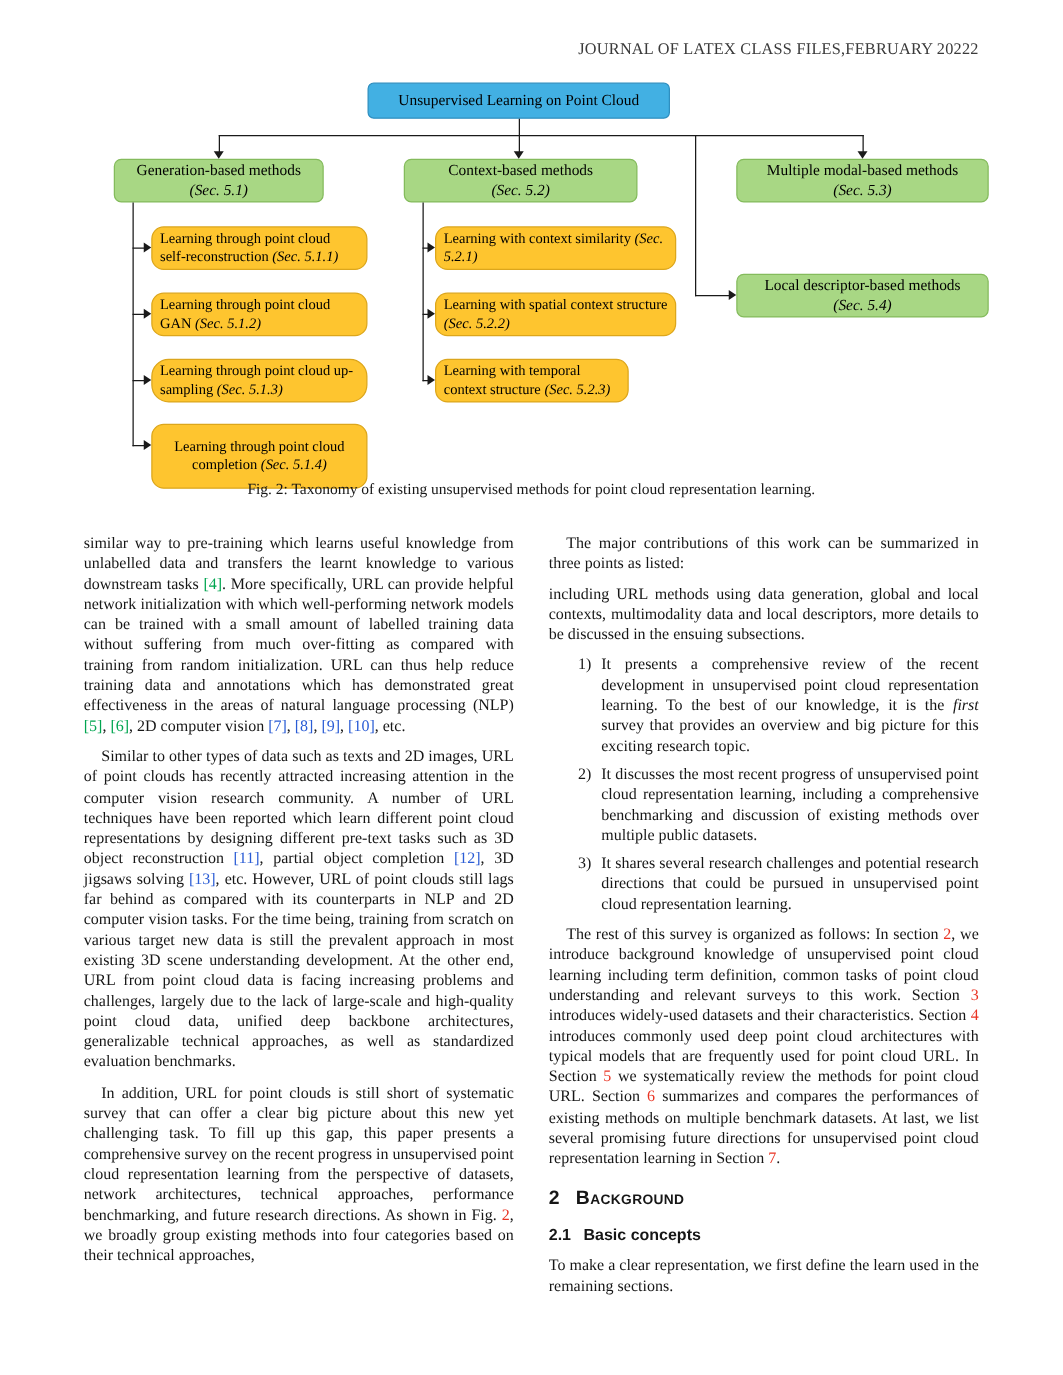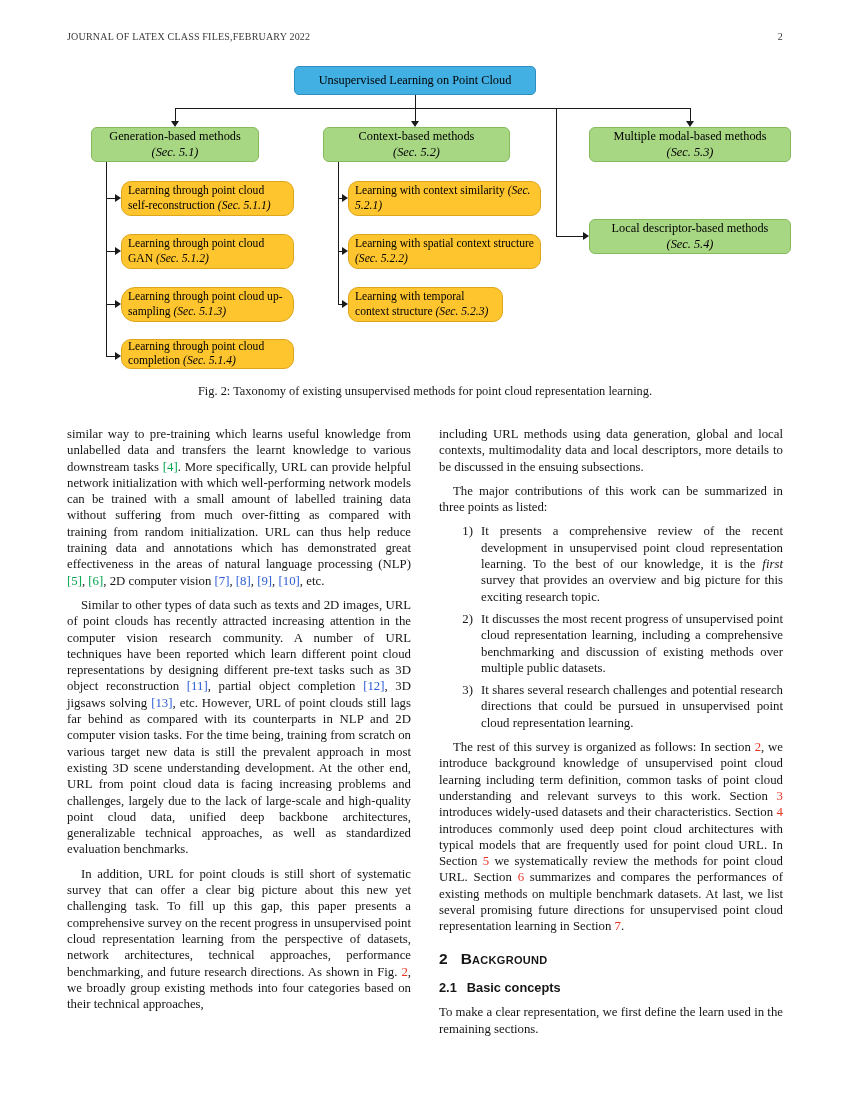--- a/index.html
+++ b/index.html
@@ -11,22 +11,22 @@
   }
   *{margin:0;padding:0;box-sizing:border-box;}
   html,body{background:#ffffff;}
   .page{
     position:relative; width:850px; height:1100px; background:#ffffff; overflow:hidden;
     font-family:"Liberation Serif","DejaVu Serif",serif; color:var(--ink);
   }
   
   .running-header{
     position:absolute; top:31px; left:67px; width:716px;
-    display:flex; justify-content:space-between;
-    font-size:10px; color:#3a3a3a; letter-spacing:.2px;
+    display:flex; justify-content:flex-end;
+    font-size:13px; color:#3a3a3a; letter-spacing:.2px;
   }
   
   .diagram{position:absolute; left:16px; top:0; width:850px; height:385px;}
   .fig-box{
     position:absolute; display:flex; flex-direction:column; justify-content:center;
     font-size:12.3px; line-height:1.24; color:#000;
   }
   .root-box{background:var(--fig-root); border:1px solid var(--fig-root-b); border-radius:5px; align-items:center; text-align:center;}
   .cat-box{background:var(--fig-cat); border:1px solid var(--fig-cat-b); border-radius:6px; align-items:center; text-align:center; padding:1px 4px;}
   .child-box{background:var(--fig-child); border:1px solid var(--fig-child-b); border-radius:10px; align-items:flex-start; text-align:left; padding:3px 6px; font-size:11.6px; line-height:1.22;}
@@ -101,21 +101,21 @@
       </div>
       <div class="fig-box child-box" style="left: 105px; top: 181px; width: 173px; height: 35px;">
         <div class="box-flow"><span>Learning through point cloud self-reconstruction</span> <span class="sec-ital">(Sec. 5.1.1)</span></div>
       </div>
       <div class="fig-box child-box" style="left: 105px; top: 234px; width: 173px; height: 35px;">
         <div class="box-flow"><span>Learning through point cloud GAN</span> <span class="sec-ital">(Sec. 5.1.2)</span></div>
       </div>
       <div class="fig-box child-box" style="left: 105px; top: 287px; width: 173px; height: 35px; border-radius: 14px;">
         <div class="box-flow"><span>Learning through point cloud up-sampling</span> <span class="sec-ital">(Sec. 5.1.3)</span></div>
       </div>
-      <div class="fig-box child-box" style="left: 105px; top: 339px; width: 173px; height: 30px;">
+      <div class="fig-box child-box" style="left: 105px; top: 339px; width: 173px; height: 52px; text-align: center;">
         <div class="box-flow"><span>Learning through point cloud completion</span> <span class="sec-ital">(Sec. 5.1.4)</span></div>
       </div>
       <div class="fig-box child-box" style="left: 332px; top: 181px; width: 193px; height: 35px;">
         <div class="box-flow"><span>Learning with context similarity</span> <span class="sec-ital">(Sec. 5.2.1)</span></div>
       </div>
       <div class="fig-box child-box" style="left: 332px; top: 234px; width: 193px; height: 35px;">
         <div class="box-flow"><span>Learning with spatial context structure</span> <span class="sec-ital">(Sec. 5.2.2)</span></div>
       </div>
       <div class="fig-box child-box" style="left: 332px; top: 287px; width: 155px; height: 35px;">
         <div class="box-flow"><span>Learning with temporal context structure</span> <span class="sec-ital">(Sec. 5.2.3)</span></div>
@@ -152,22 +152,22 @@
   <div class="fig-caption">Fig. 2: Taxonomy of existing unsupervised methods for point cloud representation learning.</div>
 
   <div class="col col-left" id="col-left">
       <p class="para"><span>similar way to pre-training which learns useful knowledge from unlabelled data and transfers the learnt knowledge to various downstream tasks </span><span class="cite-green">[4]</span><span>. More specifically, URL can provide helpful network initialization with which well-performing network models can be trained with a small amount of labelled training data without suffering from much over-fitting as compared with training from random initialization. URL can thus help reduce training data and annotations which has demonstrated great effectiveness in the areas of natural language processing (NLP) </span><span class="cite-green">[5]</span><span>, </span><span class="cite-green">[6]</span><span>, 2D computer vision </span><span class="cite-blue">[7]</span><span>, </span><span class="cite-blue">[8]</span><span>, </span><span class="cite-blue">[9]</span><span>, </span><span class="cite-blue">[10]</span><span>, etc.</span></p>
       <p class="para indent"><span>Similar to other types of data such as texts and 2D images, URL of point clouds has recently attracted increasing attention in the computer vision research community. A number of URL techniques have been reported which learn different point cloud representations by designing different pre-text tasks such as 3D object reconstruction </span><span class="cite-blue">[11]</span><span>, partial object completion </span><span class="cite-blue">[12]</span><span>, 3D jigsaws solving </span><span class="cite-blue">[13]</span><span>, etc. However, URL of point clouds still lags far behind as compared with its counterparts in NLP and 2D computer vision tasks. For the time being, training from scratch on various target new data is still the prevalent approach in most existing 3D scene understanding development. At the other end, URL from point cloud data is facing increasing problems and challenges, largely due to the lack of large-scale and high-quality point cloud data, unified deep backbone architectures, generalizable technical approaches, as well as standardized evaluation benchmarks.</span></p>
       <p class="para indent"><span>In addition, URL for point clouds is still short of systematic survey that can offer a clear big picture about this new yet challenging task. To fill up this gap, this paper presents a comprehensive survey on the recent progress in unsupervised point cloud representation learning from the perspective of datasets, network architectures, technical approaches, performance benchmarking, and future research directions. As shown in Fig. </span><span class="ref-red">2</span><span>, we broadly group existing methods into four categories based on their technical approaches,</span></p>
     </div>
 
   <div class="col col-right">
     <div id="right-top">
+        <p class="para indent"><span>The major contributions of this work can be summarized in three points as listed:</span></p>
         <p class="para"><span>including URL methods using data generation, global and local contexts, multimodality data and local descriptors, more details to be discussed in the ensuing subsections.</span></p>
-        <p class="para indent"><span>The major contributions of this work can be summarized in three points as listed:</span></p>
       </div>
     <div class="list" id="contrib-list">
         <div class="list-item">
           <span class="list-marker">1)</span>
           <div class="list-body"><span>It presents a comprehensive review of the recent development in unsupervised point cloud representation learning. To the best of our knowledge, it is the </span><span class="em">first</span><span> survey that provides an overview and big picture for this exciting research topic.</span></div>
         </div>
         <div class="list-item">
           <span class="list-marker">2)</span>
           <div class="list-body"><span>It discusses the most recent progress of unsupervised point cloud representation learning, including a comprehensive benchmarking and discussion of existing methods over multiple public datasets.</span></div>
         </div>

